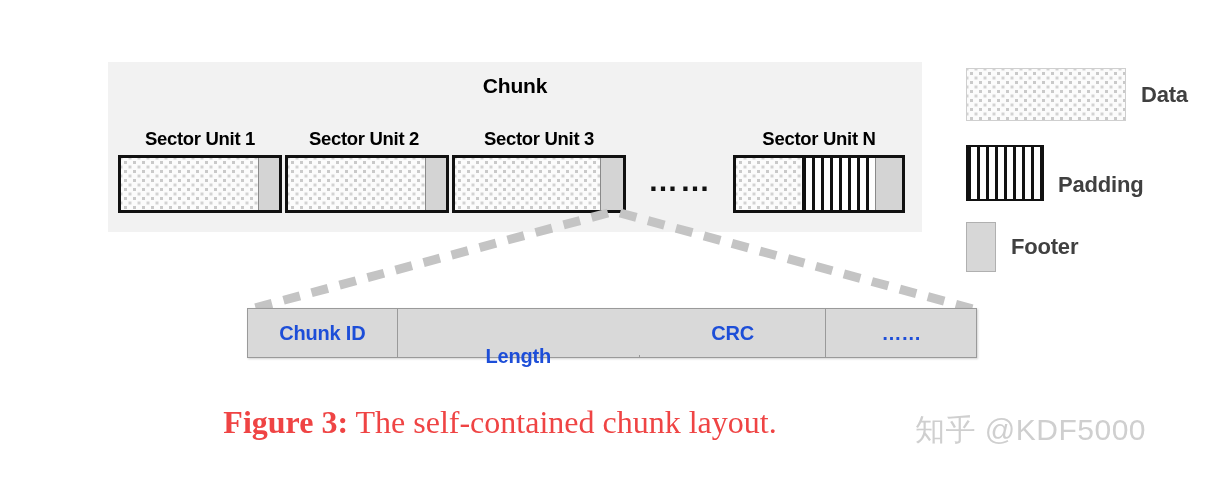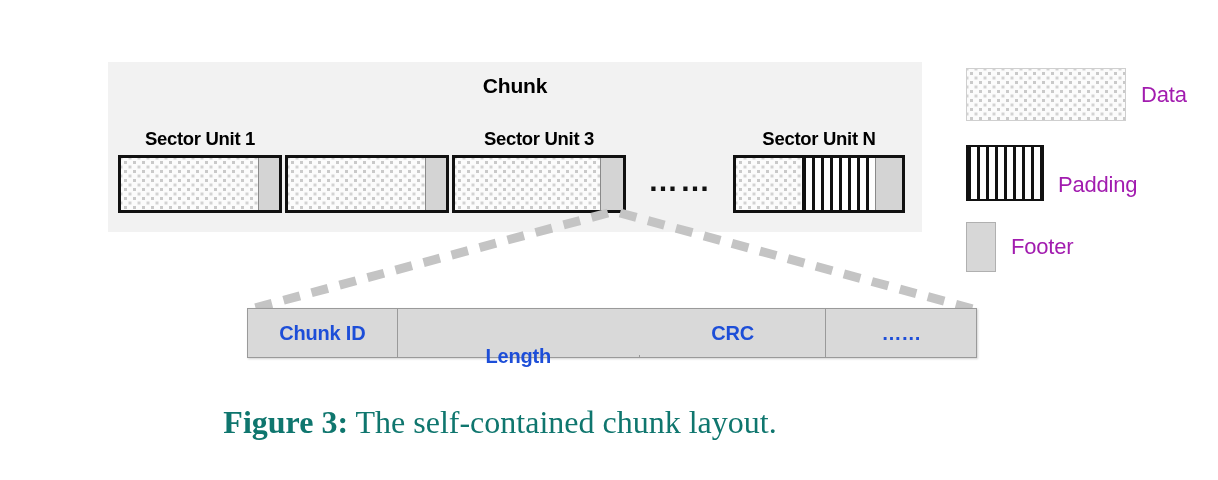--- a/index.html
+++ b/index.html
@@ -97,22 +97,22 @@
     letter-spacing: 2px;
     color: #111;
     line-height: 30px;
   }
 
   
   .legend-swatch { position: absolute; box-sizing: border-box; }
   .legend-label {
     position: absolute;
     font-size: 22px;
-    font-weight: normal;
-    color: #a21caf;
+    font-weight: bold;
+    color: #404040;
     white-space: nowrap;
     letter-spacing: -0.2px;
   }
   .sw-data {
     left: 966px; top: 68px; width: 160px; height: 53px;
     border: 1px solid #cfcfcf;
     background-color: #fbfbfb;
     background-image:
       radial-gradient(#c9c9c9 28%, transparent 29%),
       radial-gradient(#d2d2d2 28%, transparent 29%);
@@ -171,21 +171,21 @@
 
   
   .caption {
     position: absolute;
     left: 0;
     top: 404px;
     width: 1000px;
     text-align: center;
     font-family: "Liberation Serif", serif;
     font-size: 32px;
-    color: #0f766e;
+    color: #ef4444;
     white-space: nowrap;
   }
   .caption b { font-weight: bold; }
 
   
   .watermark {
     position: absolute;
     left: 915px;
     top: 410px;
     font-family: "Liberation Sans", sans-serif;
@@ -198,20 +198,21 @@
 </head>
 <body>
 
 <div id="figure-root">
 
   <div class="chunk-panel">
     <div class="chunk-title">Chunk</div>
   </div>
 
   <div class="su-label" style="left:118px; top:128px; width:164px;text-align:center;">Sector Unit 1</div>
+  <div class="su-label" style="left:282px; top:128px; width:164px;">Sector Unit 2</div>
   <div class="su-label" style="left:453px; top:128px; width:172px;">Sector Unit 3</div>
   <div class="su-label" style="left:733px; top:128px; width:172px;">Sector Unit N</div>
 
   <div class="sector-unit" style="left:118px; width:164px;">
     <div class="seg-data"></div>
     <div class="seg-footer" style="width:20px;"></div>
   </div>
 
   <div class="sector-unit" style="left:285px; width:164px;">
     <div class="seg-data"></div>
@@ -249,14 +250,15 @@
 
   <div class="detail-table">
     <div class="detail-cell" style="width:150px;">Chunk ID</div>
     <div class="detail-cell" style="width:243px;margin-top:46px;">Length</div>
     <div class="detail-cell" style="width:187px;">CRC</div>
     <div class="detail-cell" style="width:150px;">……</div>
   </div>
 
   <div class="caption"><b>Figure 3:</b><span> The self-contained chunk layout.</span></div>
 
+  <div class="watermark">知乎 @KDF5000</div>
 
 </div>
 
 </body></html>

